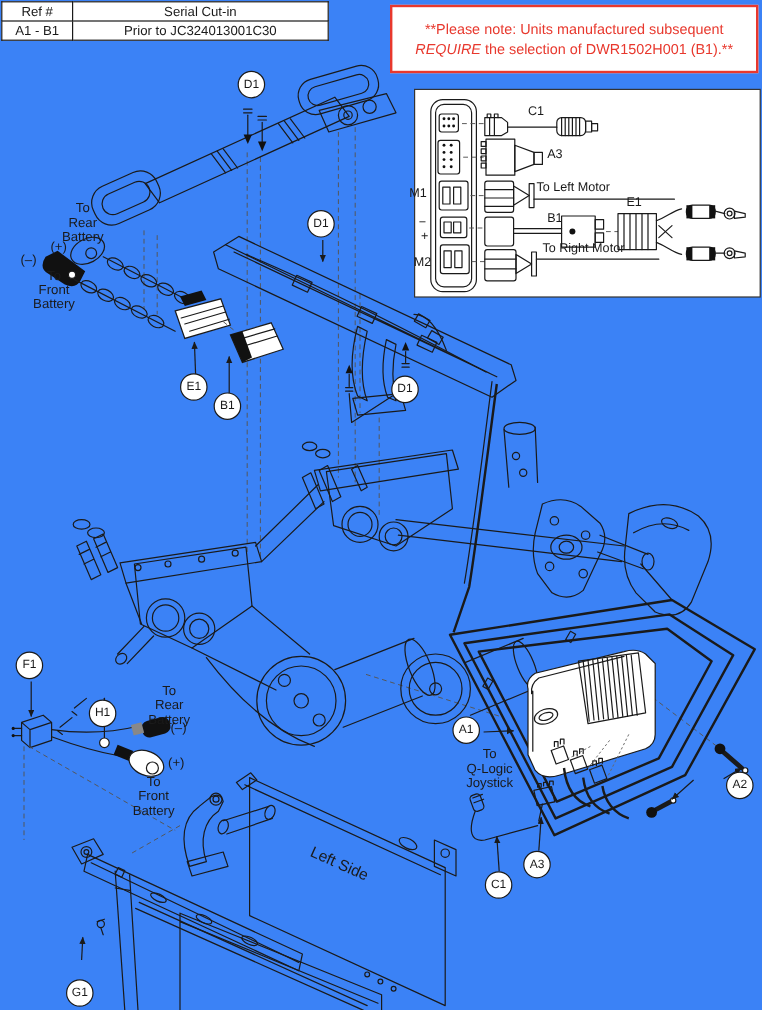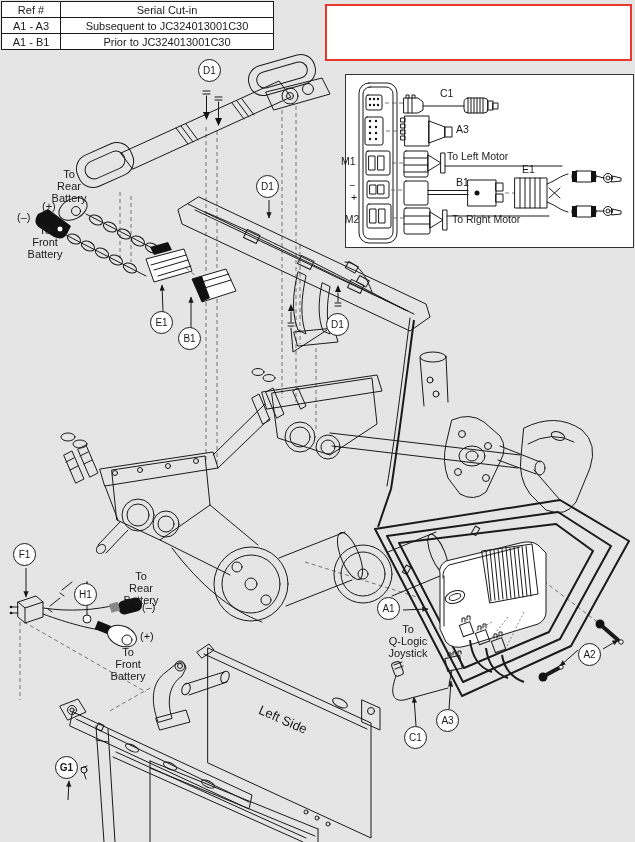--- a/index.html
+++ b/index.html
@@ -1,16 +1,16 @@
 <!DOCTYPE html>
 <html><head>
 <meta charset="utf-8">
 <style>
   html,body{margin:0;padding:0;background:#fff;}
-  .canvas{position:relative;width:635px;height:842px;background:#e5e5e5;overflow:hidden;
+  .canvas{position:relative;width:635px;height:842px;background:#3b82f6;overflow:hidden;
           font-family:"Liberation Sans",sans-serif;color:#1a1a1a;}
   svg{position:absolute;left:0;top:0;}
   .ln{stroke:#1a1a1a;stroke-width:1;fill:none;stroke-linejoin:round;stroke-linecap:round;}
   .ln2{stroke:#1a1a1a;stroke-width:2;fill:none;stroke-linejoin:round;}
   .lnw{stroke:#1a1a1a;stroke-width:4;fill:none;stroke-linecap:round;}
   .fillb{fill:#111;stroke:none;}
   .fillw{fill:#fff;stroke:#1a1a1a;stroke-width:1;}
   .dash{stroke:#555;stroke-width:0.8;fill:none;stroke-dasharray:4 3;}
   .dot{stroke:#666;stroke-width:0.8;fill:none;stroke-dasharray:2 2;}
   .arrow{stroke:#1a1a1a;stroke-width:1;fill:none;marker-end:url(#ah);}
@@ -391,31 +391,29 @@
 
 <table class="cutin">
   <thead>
     <tr>
       <th>Ref #</th>
       <th>Serial Cut-in</th>
     </tr>
   </thead>
   <tbody>
     <tr>
-      <td>A1 - A3</td>
-      <td>Subsequent to JC324013001C30</td>
-    </tr>
-    <tr>
       <td>A1 - B1</td>
       <td>Prior to JC324013001C30</td>
     </tr>
   </tbody>
 </table>
 
 <div class="note">
+  <div>**Please note: Units manufactured subsequent</div>
+  <div><span class="it">REQUIRE</span><span> the selection of DWR1502H001 (B1).**</span></div>
 </div>
 
 <div class="lbl" style="left:39px;top:168px;width:60px;">To
 Rear
 Battery</div>
 <div class="lbl" style="left:42px;top:200px;">(+)</div>
 <div class="lbl" style="left:17px;top:211px;">(–)</div>
 <div class="lbl" style="left:15px;top:224px;width:60px;">To
 Front
 Battery</div>
@@ -430,32 +428,32 @@
 <div class="lbl" style="left:378px;top:623px;width:60px;">To
 Q-Logic
 Joystick</div>
 <div class="leftside">Left Side</div>
 
 <div class="ilbl" style="left:440px;top:88px;">C1</div>
 <div class="ilbl" style="left:456px;top:124px;">A3</div>
 <div class="ilbl" style="left:447px;top:151px;">To Left Motor</div>
 <div class="ilbl" style="left:456px;top:177px;">B1</div>
 <div class="ilbl" style="left:522px;top:164px;">E1</div>
-<div class="ilbl" style="left:452px;top:214px;">To Right Motor</div>
+<div class="ilbl" style="left:452px;top:202px;">To Right Motor</div>
 <div class="ilbl" style="left:341px;top:156px;width:22px;">M1</div>
 <div class="ilbl" style="left:344px;top:180px;width:16px;text-align:center;">−</div>
 <div class="ilbl" style="left:346px;top:192px;width:16px;text-align:center;">+</div>
 <div class="ilbl" style="left:341px;top:214px;width:22px;text-align:center;">M2</div>
 
 <div class="co" style="left:198px;top:59px;">D1</div>
 <div class="co" style="left:256px;top:175px;">D1</div>
 <div class="co" style="left:326px;top:313px;">D1</div>
 <div class="co" style="left:150px;top:311px;">E1</div>
 <div class="co" style="left:178px;top:327px;">B1</div>
 <div class="co" style="left:13px;top:543px;">F1</div>
 <div class="co" style="left:74px;top:583px;">H1</div>
 <div class="co" style="left:377px;top:597px;">A1</div>
-<div class="co" style="left:578px;top:643px;">A2</div>
+<div class="co" style="left:605px;top:643px;">A2</div>
 <div class="co" style="left:404px;top:726px;">C1</div>
 <div class="co" style="left:436px;top:709px;">A3</div>
-<div class="co" style="left:55px;top:756px;font-weight:bold;">G1</div>
+<div class="co" style="left:55px;top:816px;">G1</div>
 
 </div>
 
 </body></html>

